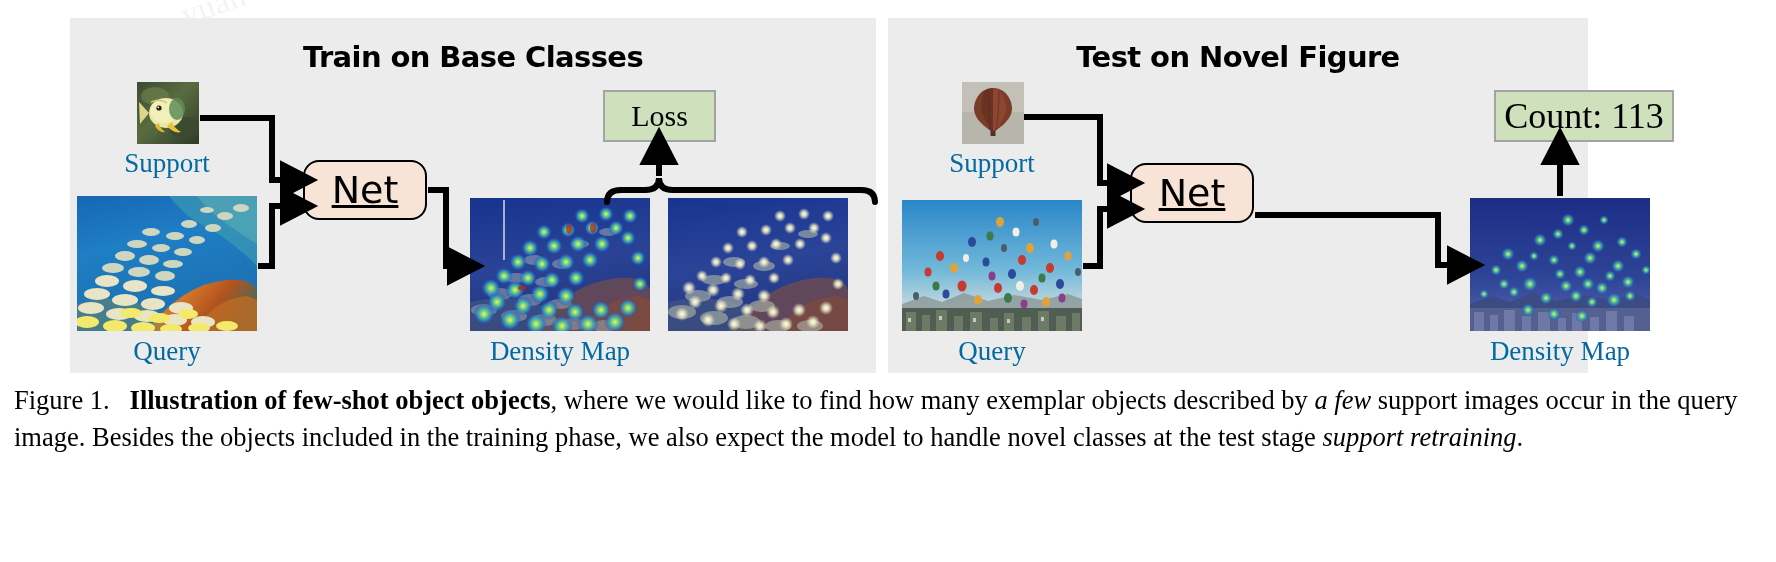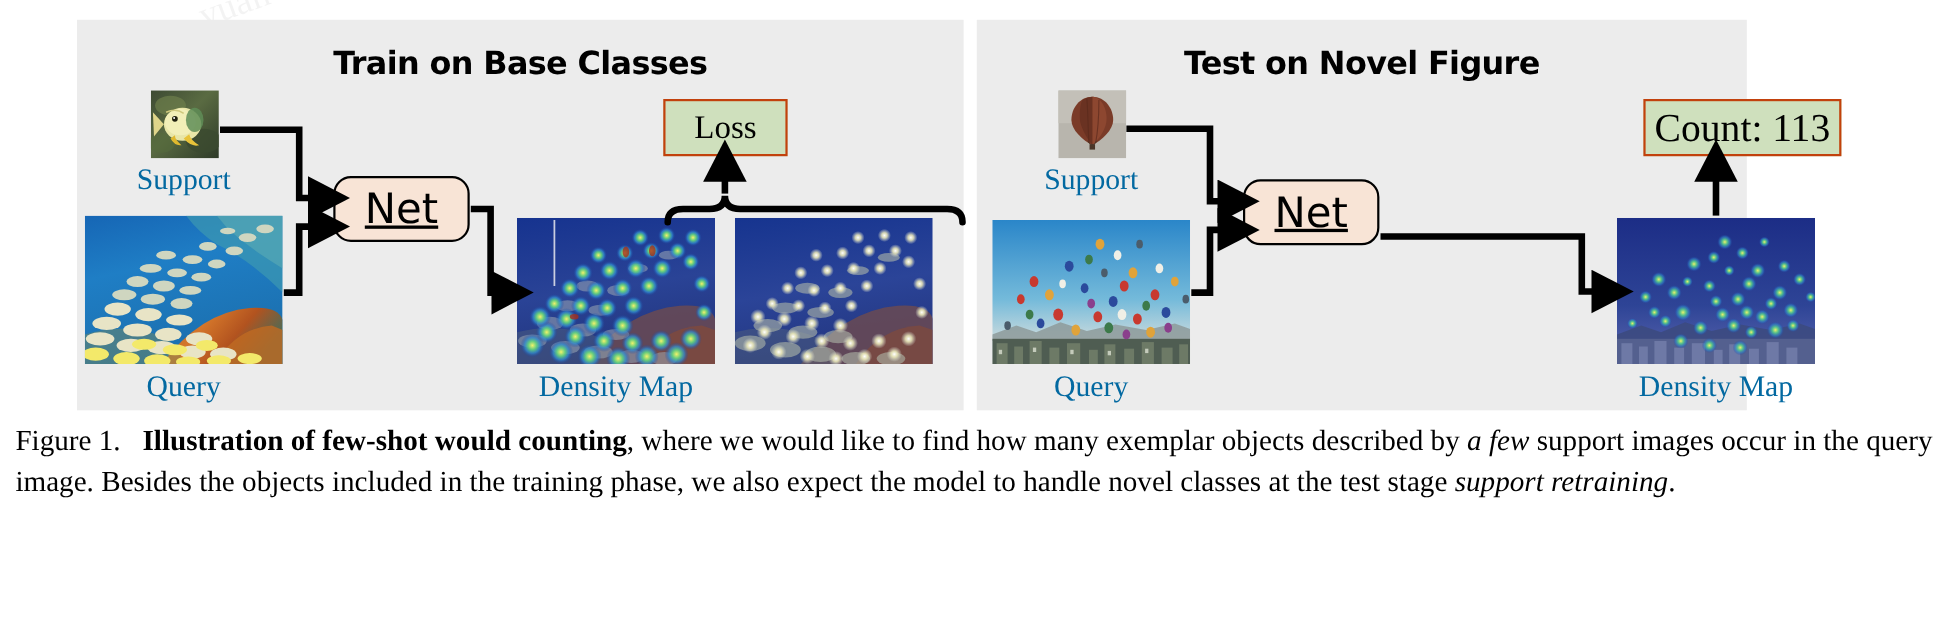--- a/index.html
+++ b/index.html
@@ -68,21 +68,21 @@
     color:#000;
     text-decoration:underline;
   }
   #net-train { left:303px;  top:160px; width:124px; height:60px; }
   #net-test  { left:1130px; top:163px; width:124px; height:60px; }
 
   
   .greenbox {
     position:absolute;
     background:#cfe0bd;
-    border:2px solid #c2410c;
+    border:2px solid #a3a3a3;
     display:flex; align-items:center; justify-content:center;
     font-family:"Liberation Serif", serif;
     color:#000;
   }
   #loss-box  { left:603px;  top:90px; width:113px; height:52px; font-size:30px; }
   #count-box { left:1494px; top:90px; width:180px; height:52px; font-size:36px; }
 
   
   #wires { position:absolute; left:0; top:0; width:1776px; height:378px; }
 
@@ -599,14 +599,14 @@
     <path d="M1083 266 L1100 266 L1100 209 L1120 209" stroke="#000" stroke-width="6" fill="none" marker-end="url(#ah)"></path>
 
     <path d="M1255 215 L1438 215 L1438 265 L1460 265" stroke="#000" stroke-width="6" fill="none" marker-end="url(#ah)"></path>
 
     <path d="M1560 196 L1560 152" stroke="#000" stroke-width="6" fill="none" marker-end="url(#ah)"></path>
   </svg>
 </div>
 
 <div id="caption">
   <span>Figure 1.</span>
-  <span>&nbsp;&nbsp;</span><b>Illustration of few-shot would counting</b><span>, where we would like to find how many exemplar objects described by </span><i>a few</i><span> support images occur in the query image. Besides the objects included in the training phase, we also expect the model to handle novel classes at the test stage </span><i>support retraining</i><span>.</span>
+  <span>&nbsp;&nbsp;</span><b>Illustration of few-shot object objects</b><span>, where we would like to find how many exemplar objects described by </span><i>a few</i><span> support images occur in the query image. Besides the objects included in the training phase, we also expect the model to handle novel classes at the test stage </span><i>support retraining</i><span>.</span>
 </div>
 
 </body></html>

